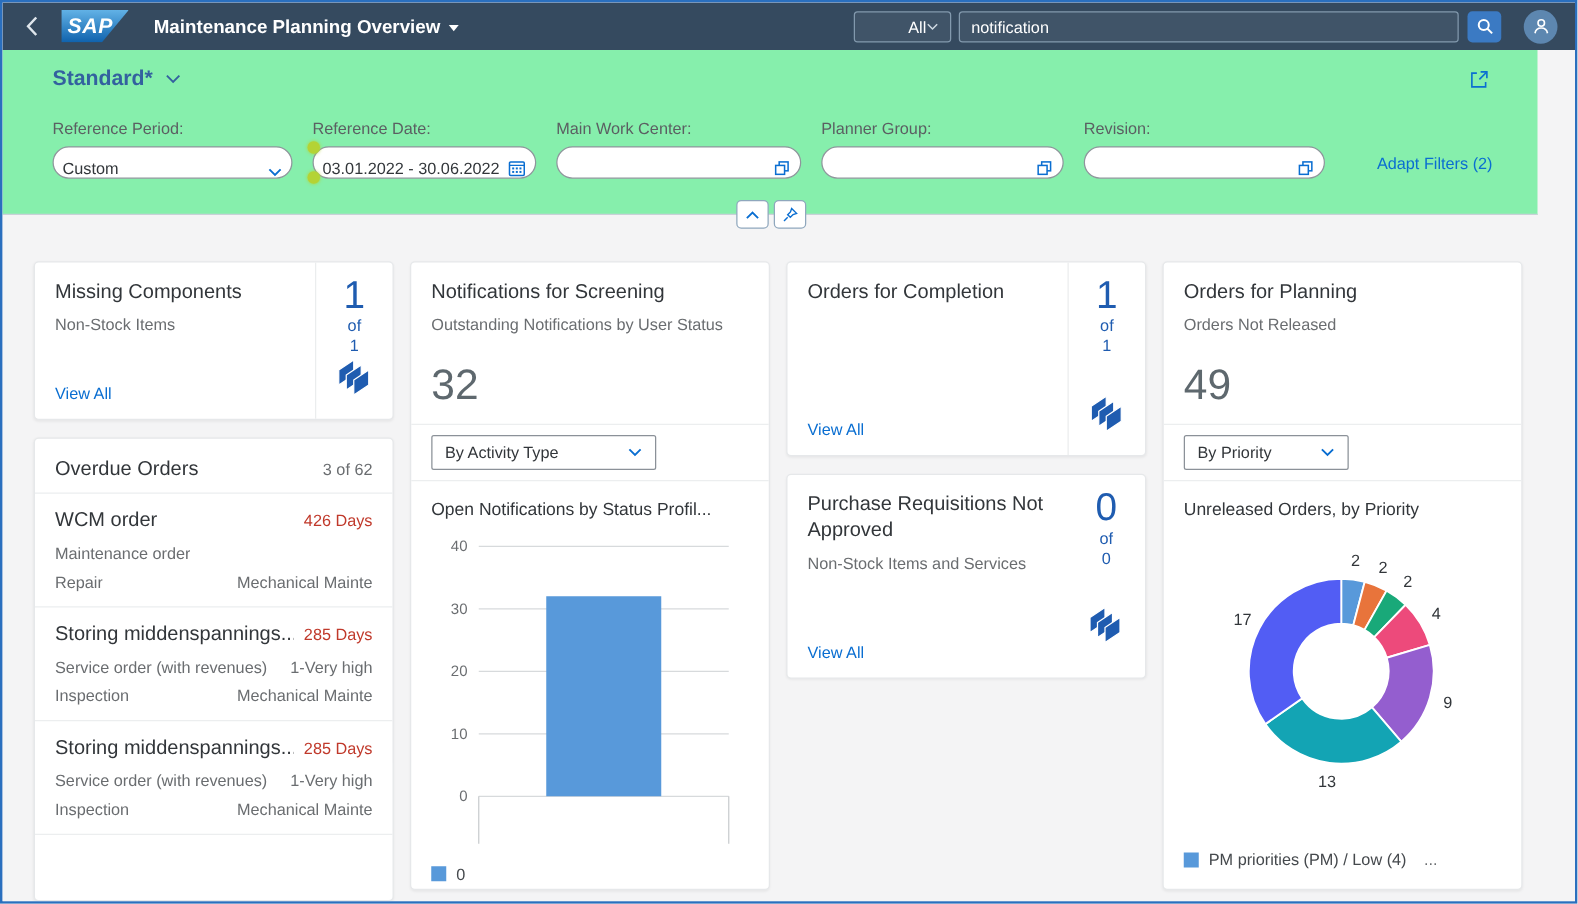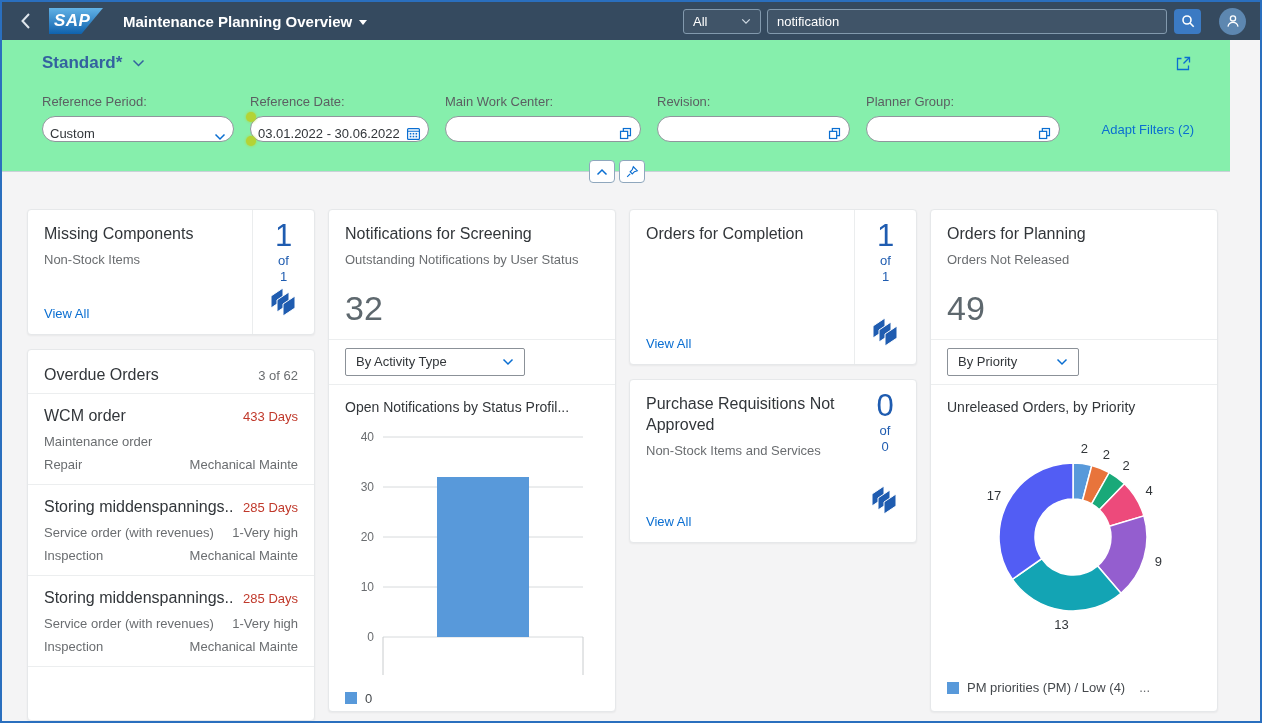--- a/index.html
+++ b/index.html
@@ -9,21 +9,21 @@
   .page{width:1262px;height:723px;border:2px solid #2a6fbe;background:#f4f4f5;overflow:hidden;display:flex;flex-direction:column}
 
   
   .shell{height:38px;background:#354a5f;display:flex;align-items:center;justify-content:space-between;padding:0 14px;flex-shrink:0}
   .shell-left{display:flex;align-items:center;gap:14px}
   .back-btn{display:flex;align-items:center;cursor:pointer;padding:2px 4px}
   .sap-logo{width:54px;height:26px;background:linear-gradient(180deg,#62b2e6,#0f62ad);clip-path:polygon(0 0,100% 0,60% 100%,0 100%);color:#fff;font-weight:bold;font-style:italic;font-size:17px;display:flex;align-items:center;padding-left:5px;letter-spacing:.5px;cursor:pointer}
   .shell-title{display:flex;align-items:center;gap:7px;color:#fff;font-size:15px;font-weight:600;cursor:pointer;margin-left:6px}
   .tri-down{width:0;height:0;border-left:4px solid transparent;border-right:4px solid transparent;border-top:5px solid #fff;margin-top:2px}
   .shell-right{display:flex;align-items:center;gap:6px}
-  .scope-select{height:25px;min-width:78px;border:1px solid #8299ad;border-radius:3px;color:#fff;font-size:13px;display:flex;align-items:center;justify-content:space-between;padding:0 9px;cursor:pointer;background:rgba(255,255,255,.06)}
+  .scope-select{height:25px;min-width:78px;border:1px solid #8299ad;border-radius:3px;color:#fff;font-size:13px;display:flex;align-items:center;justify-content:flex-end;padding:0 9px;cursor:pointer;background:rgba(255,255,255,.06)}
   .shell-search{height:25px;width:400px;border:1px solid #8299ad;border-radius:3px;background:rgba(255,255,255,.06);color:#fff;font-size:13px;padding:0 9px;outline:none;font-family:inherit}
   .search-btn{width:27px;height:25px;border:none;border-radius:4px;background:#3b7ac3;display:flex;align-items:center;justify-content:center;cursor:pointer;margin-left:1px}
   .avatar{width:27px;height:27px;border-radius:50%;background:#5d87b0;display:flex;align-items:center;justify-content:center;cursor:pointer;margin-left:12px}
 
   
   .filterbar{position:relative;background:#86efac;height:132px;margin-right:30px;padding:13px 36px 0 40px;border-bottom:1px solid #c9d1d8;flex-shrink:0}
   .fb-top{display:flex;align-items:flex-start;justify-content:space-between;margin-bottom:16px}
   .variant{display:flex;align-items:center;gap:10px;color:#33619f;font-size:17px;font-weight:600;cursor:pointer}
   .share-ic{cursor:pointer;padding:2px}
   .fb-fields{display:flex;gap:16px;align-items:flex-start}
@@ -174,32 +174,32 @@
         <span class="fb-label">Main Work Center:</span>
         <div class="fb-input w3">
           <span class="val"></span>
           <svg width="15" height="15" viewBox="0 0 16 16">
               <rect x="5.7" y="2.7" width="7.6" height="7.6" fill="none" stroke="#0a6ed1" stroke-width="1.3"></rect>
               <rect x="2.7" y="5.7" width="7.6" height="7.6" fill="#fff" stroke="#0a6ed1" stroke-width="1.3"></rect>
             </svg>
         </div>
       </div>
       <div class="fb-field">
-        <span class="fb-label">Revision:</span>
-        <div class="fb-input w5">
+        <span class="fb-label">Planner Group:</span>
+        <div class="fb-input w4">
           <span class="val"></span>
           <svg width="15" height="15" viewBox="0 0 16 16">
               <rect x="5.7" y="2.7" width="7.6" height="7.6" fill="none" stroke="#0a6ed1" stroke-width="1.3"></rect>
               <rect x="2.7" y="5.7" width="7.6" height="7.6" fill="#fff" stroke="#0a6ed1" stroke-width="1.3"></rect>
             </svg>
         </div>
       </div>
       <div class="fb-field">
-        <span class="fb-label">Planner Group:</span>
-        <div class="fb-input w4">
+        <span class="fb-label">Revision:</span>
+        <div class="fb-input w5">
           <span class="val"></span>
           <svg width="15" height="15" viewBox="0 0 16 16">
               <rect x="5.7" y="2.7" width="7.6" height="7.6" fill="none" stroke="#0a6ed1" stroke-width="1.3"></rect>
               <rect x="2.7" y="5.7" width="7.6" height="7.6" fill="#fff" stroke="#0a6ed1" stroke-width="1.3"></rect>
             </svg>
         </div>
       </div>
       <a class="adapt-link">Adapt Filters (2)</a>
     </div>
     <div class="fb-toggle">
@@ -243,21 +243,21 @@
       </div>
 
       <div class="card list-card">
         <div class="list-head">
           <div class="card-title">Overdue Orders</div>
           <span class="list-counter">3 of 62</span>
         </div>
         <div class="list-item">
           <div class="li-title-row">
             <span class="li-title">WCM order</span>
-            <span class="li-status">433 Days</span>
+            <span class="li-status">426 Days</span>
           </div>
           <div class="attr-row">
               <span>Maintenance order</span>
               <span class="attr-right"></span>
             </div>
           <div class="attr-row">
               <span>Repair</span>
               <span class="attr-right">Mechanical Mainte</span>
             </div>
         </div>

